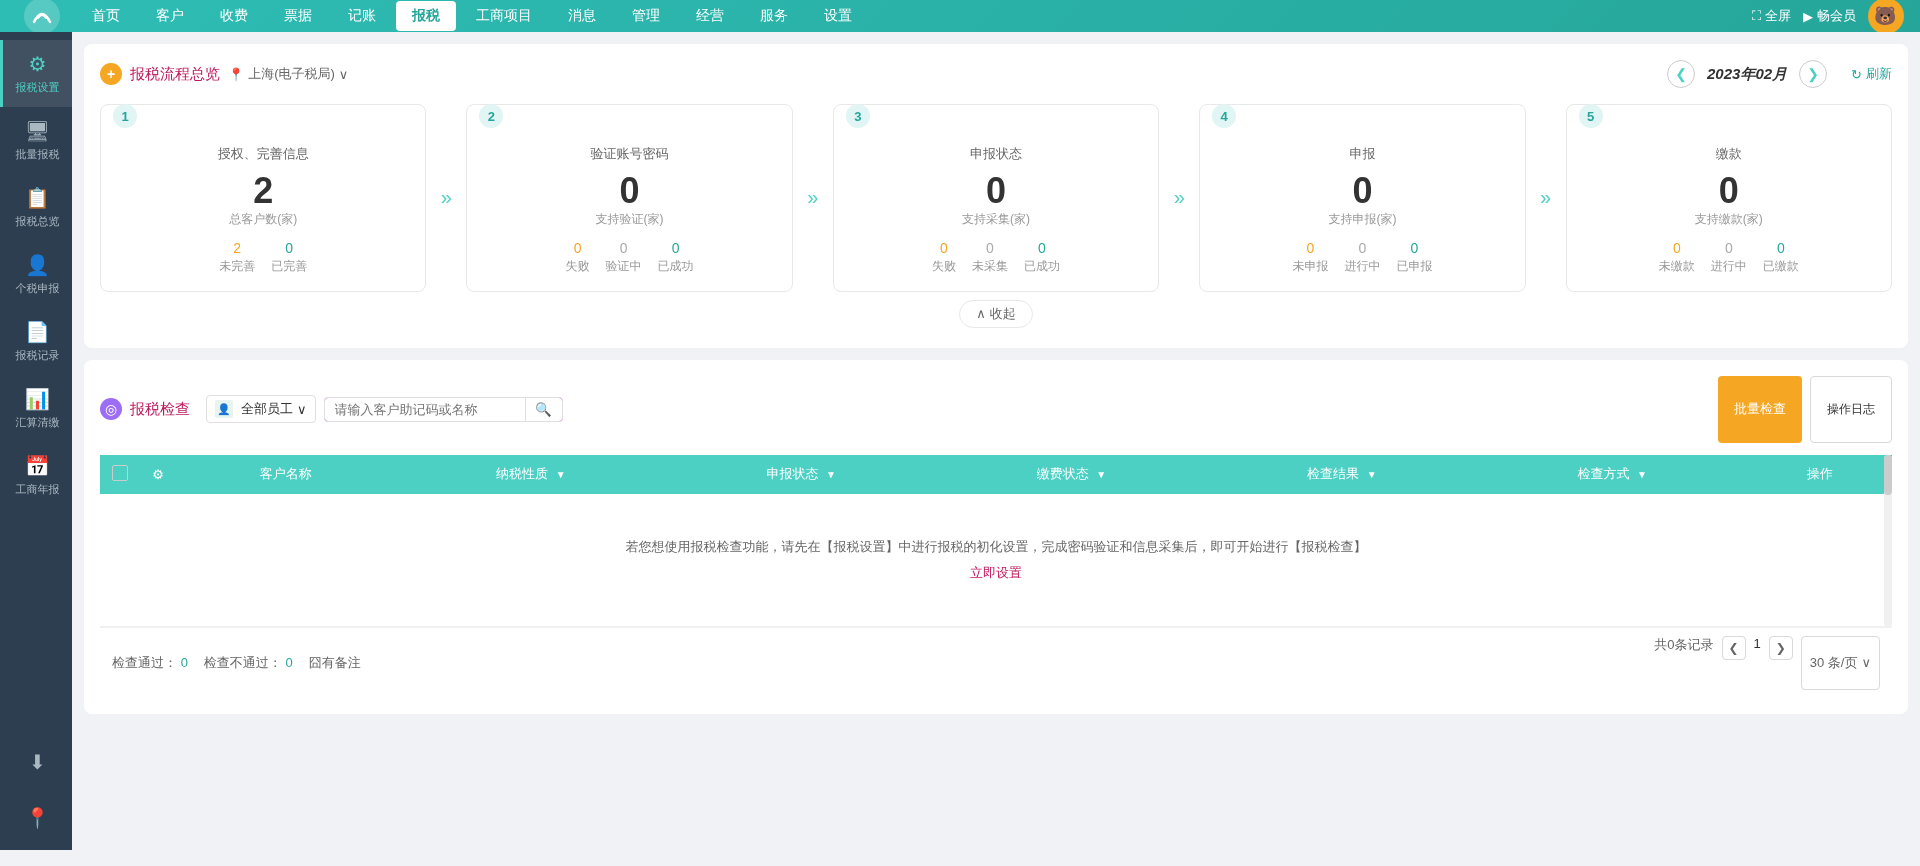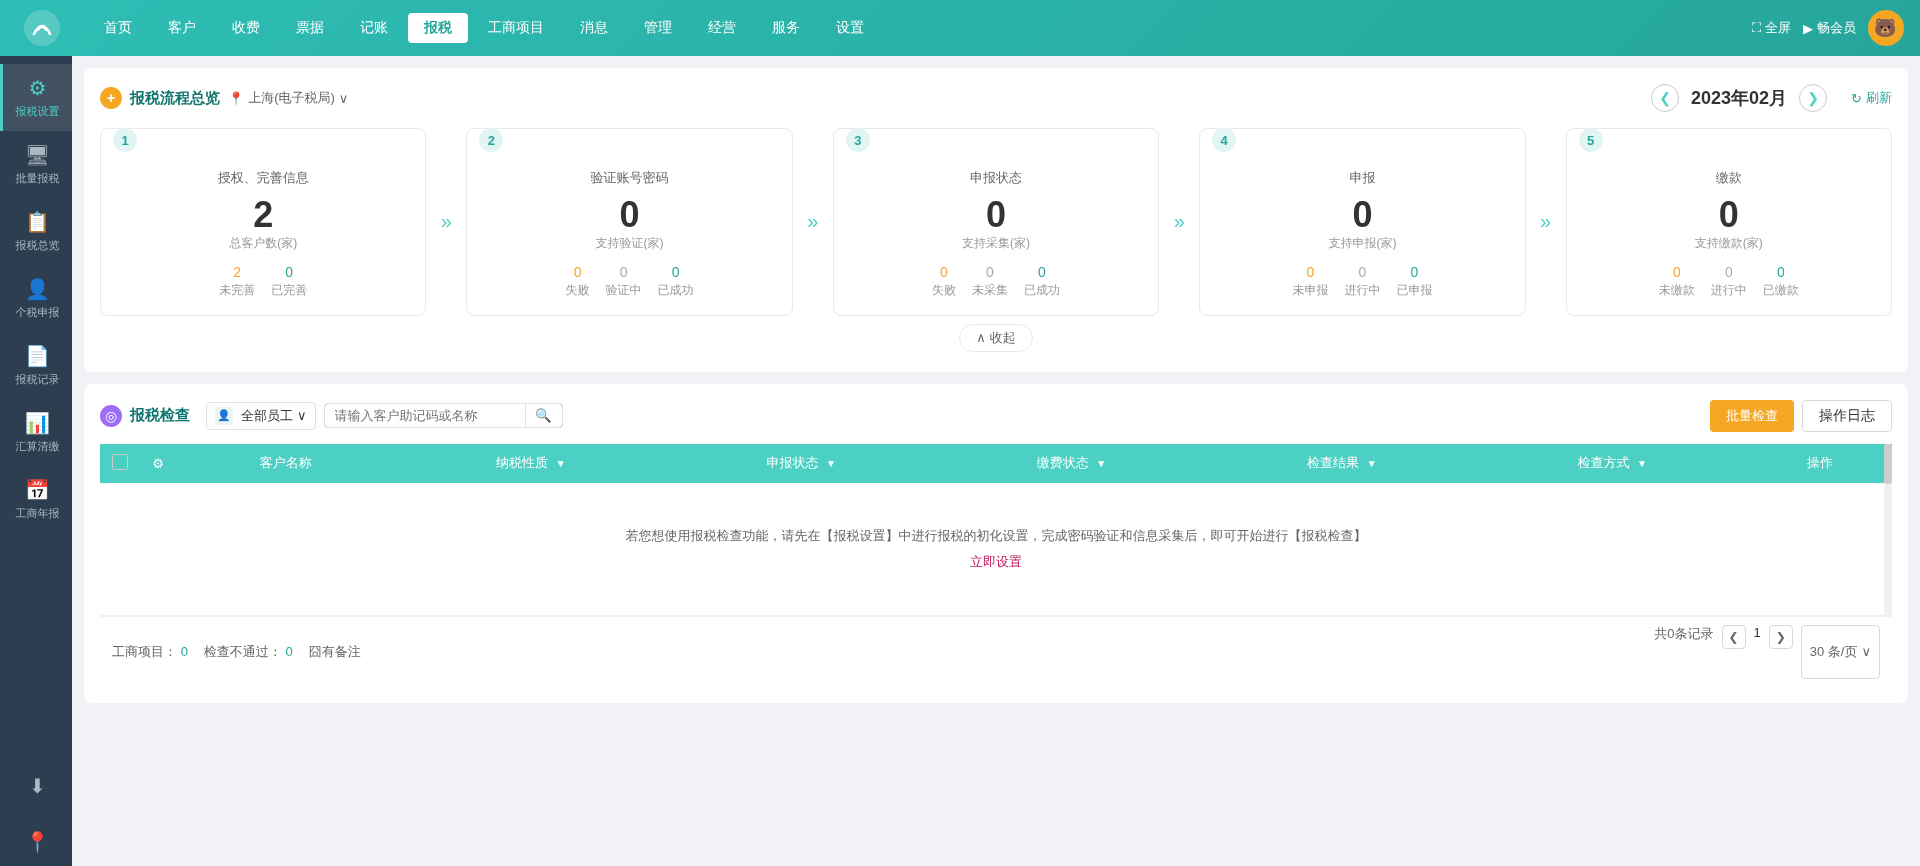--- a/index.html
+++ b/index.html
@@ -1,25 +1,25 @@
 <!DOCTYPE html>
 <html><head>
   <meta charset="utf-8">
   <style>
     * { box-sizing: border-box; margin: 0; padding: 0; }
     body { font-family: 'Microsoft YaHei', sans-serif; font-size: 13px; background: #f0f2f5; color: #333; }
 
     
     .top-nav {
-      height: 56px;
+      height: 32px;
       background: linear-gradient(135deg, #2ebdb5 0%, #26a69a 100%);
       display: flex;
       align-items: center;
       padding: 16px 16px;
-      gap: 12px;
+      gap: 0;
     }
     .top-nav-logo {
       width: 52px;
       display: flex;
       align-items: center;
       justify-content: center;
     }
     .logo-svg { width: 36px; height: 36px; }
     .top-nav-items {
       display: flex;
@@ -133,22 +133,22 @@
       background: #f5a623;
       color: #fff;
       display: flex;
       align-items: center;
       justify-content: center;
       font-size: 14px;
       font-weight: bold;
     }
     .section-title {
       font-size: 15px;
-      font-weight: bold;
-      color: #0f766e;
+      font-weight: normal;
+      color: #be185d;
       text-align: right;
     }
     .location-tag {
       display: flex;
       align-items: center;
       gap: 4px;
       color: #666;
       font-size: 13px;
       cursor: pointer;
     }
@@ -167,23 +167,24 @@
       border: 1px solid #ccc;
       background: #fff;
       display: flex;
       align-items: center;
       justify-content: center;
       cursor: pointer;
       color: #4dd0c4;
       font-size: 14px;
     }
     .month-text {
-      font-size: 18px;
+      font-size: 15px;
       font-weight: bold;
       color: #333;
+      font-style: italic;
     }
     .refresh-btn {
       display: flex;
       align-items: center;
       gap: 4px;
       color: #26a69a;
       cursor: pointer;
       font-size: 13px;
       margin-left: 16px;
     }
@@ -353,27 +354,27 @@
     .btn-primary {
       padding: 6px 16px;
       background: #f5a623;
       color: #fff;
       border: none;
       border-radius: 4px;
       cursor: pointer;
       font-size: 13px;
     }
     .btn-default {
-      padding: 6px 16px;
+      padding: 24px 16px;
       background: #fff;
       color: #333;
       border: 1px solid #d9d9d9;
       border-radius: 4px;
       cursor: pointer;
-      font-size: 14px;
+      font-size: 12px;
     }
 
     
     .data-table {
       width: 100%;
       border-collapse: collapse;
     }
     .data-table thead tr {
       background: #4dd0c4;
       color: #fff;
@@ -795,21 +796,21 @@
             </tr>
           </tbody>
         </table>
         <div class="scroll-track">
           <div class="scroll-thumb"></div>
         </div>
       </div>
 
       <div class="table-footer">
         <span class="footer-stat">
-          <span>工商项目：</span>
+          <span>检查通过：</span>
           <span class="footer-link">0</span>
         </span>
         <span class="footer-stat">
           <span>检查不通过：</span>
           <span class="footer-link">0</span>
         </span>
         <span>囧有备注</span>
         <div class="footer-right">
           <span>共0条记录</span>
           <div class="page-btn">❮</div>

